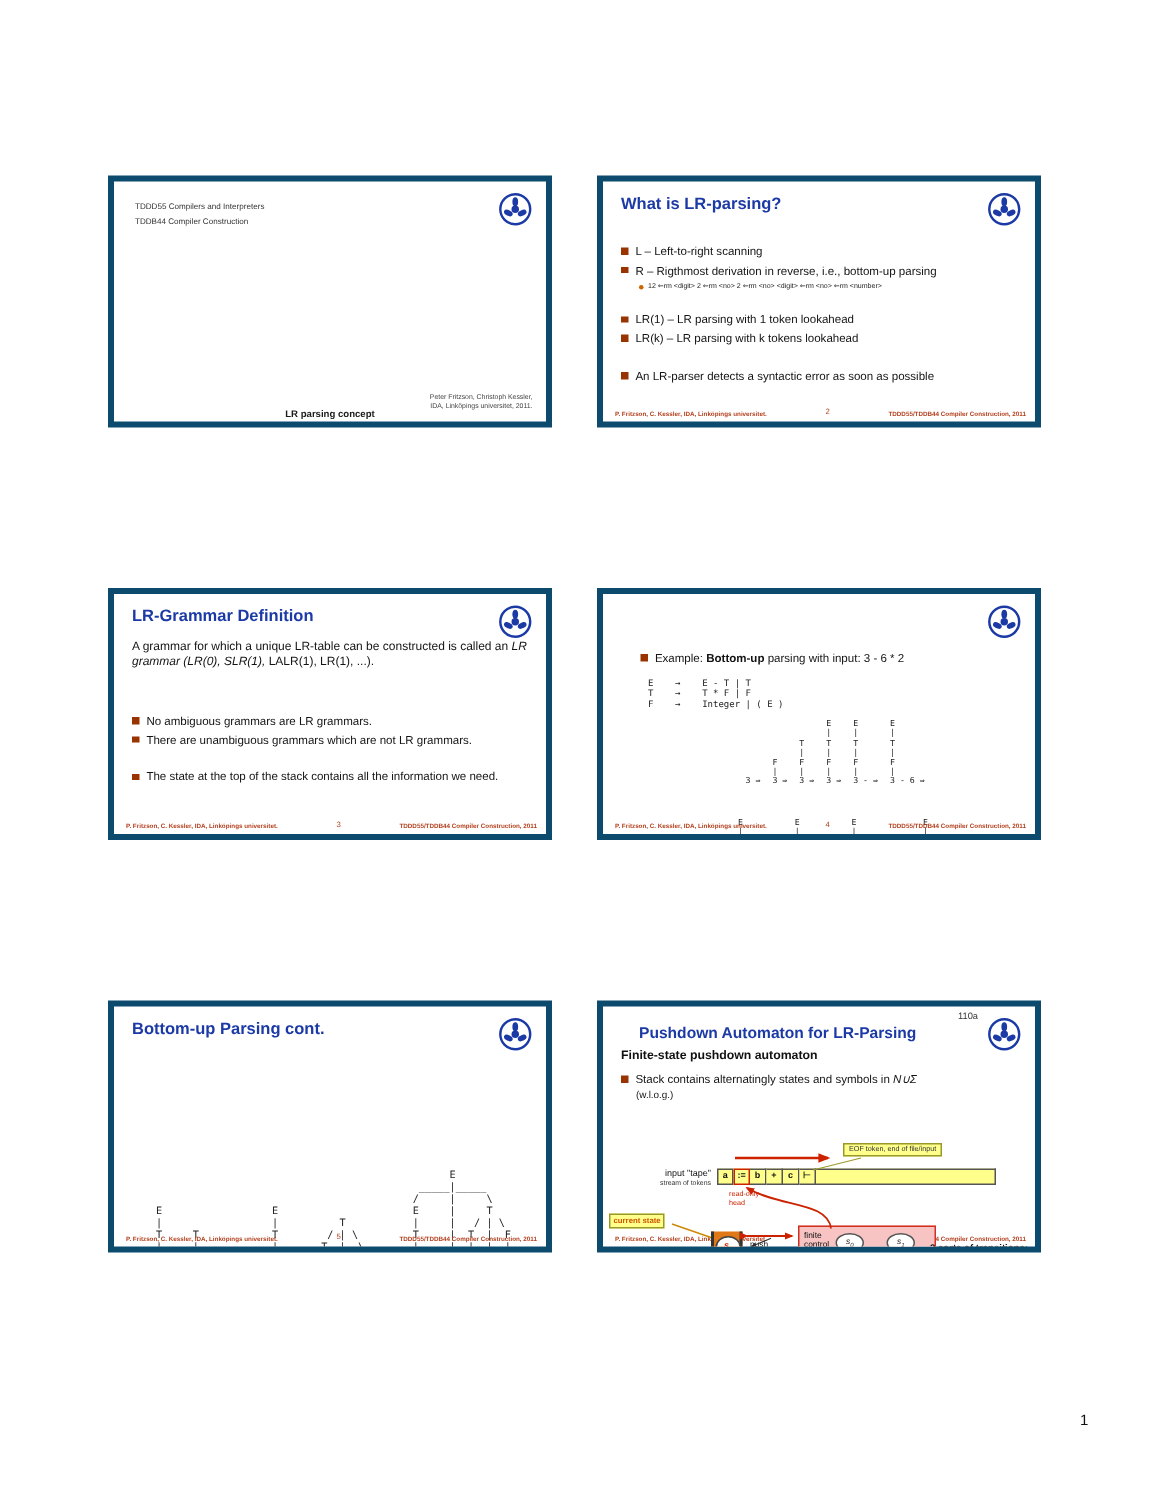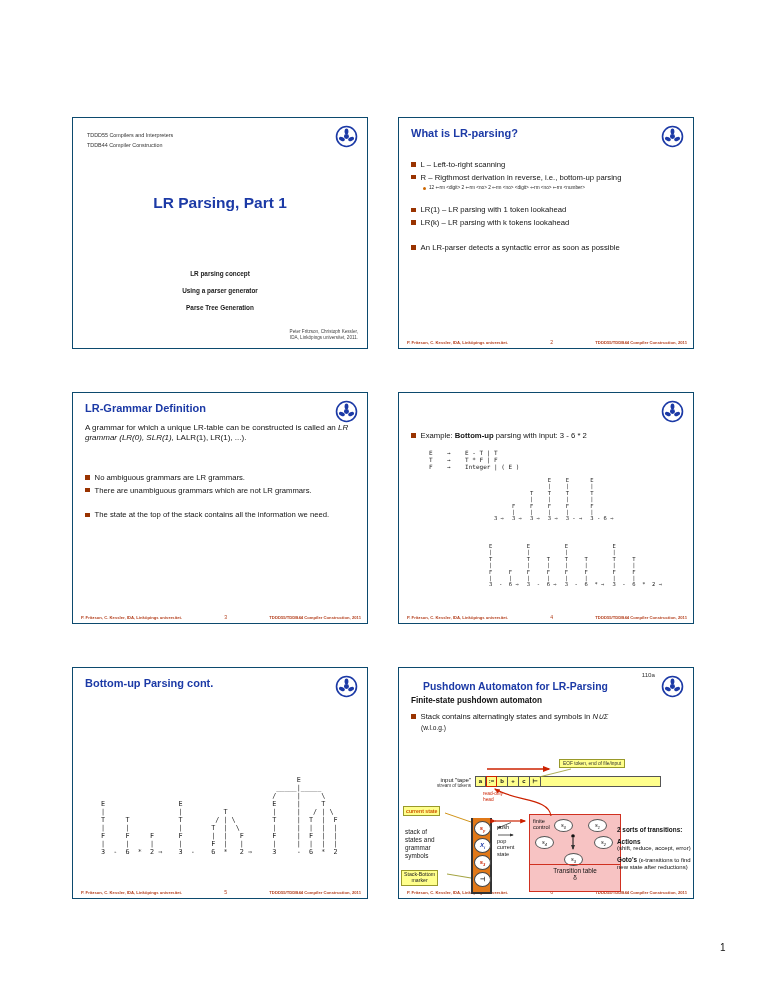--- a/index.html
+++ b/index.html
@@ -1,17 +1,17 @@
 <!DOCTYPE html>
 <html><head>
 <meta charset="utf-8">
 <style>
   html,body{margin:0;padding:0;background:#fff;}
   #sheet{position:relative;width:768px;height:994px;background:#ffffff;font-family:"Liberation Sans",sans-serif;overflow:hidden;}
-  .slide{position:absolute;width:296px;height:232px;background:#fff;border:1px solid #0c4a6e;box-sizing:border-box;overflow:hidden;}
+  .slide{position:absolute;width:296px;height:168px;background:#fff;border:4px solid #0c4a6e;box-sizing:border-box;overflow:hidden;}
   #s1{left:72px;top:117px}#s2{left:398px;top:117px}#s3{left:72px;top:392px}
   #s4{left:398px;top:392px}#s5{left:72px;top:667px}#s6{left:398px;top:667px}
   .logo{position:absolute;top:7px;right:9px;width:23px;height:23px;}
   .stitle{position:absolute;left:12px;top:9px;color:#1c3aa6;font-weight:bold;font-size:11px;line-height:12px;}
   .footer{position:absolute;left:8px;right:6px;bottom:3px;display:flex;justify-content:space-between;align-items:flex-end;color:#b4401e;}
   .f-left{font-size:4.2px;font-weight:bold;}
   .f-page{font-size:5.2px;}
   .f-right{font-size:4.2px;font-weight:bold;}
   
   .course{position:absolute;left:14px;top:13px;font-size:5.4px;color:#333;line-height:9.5px;}
@@ -79,21 +79,20 @@
     </div>
     <svg class="logo" viewBox="0 0 24 24">
       <circle cx="12" cy="12" r="10.4" fill="none" stroke="#1c3aa6" stroke-width="1.7"></circle>
       <g fill="#1c3aa6">
         <circle cx="12" cy="12" r="2.6"></circle>
         <ellipse cx="12" cy="6.8" rx="2" ry="3.2"></ellipse>
         <ellipse cx="7.2" cy="14.6" rx="3.2" ry="2" transform="rotate(25 7.2 14.6)"></ellipse>
         <ellipse cx="16.8" cy="14.6" rx="3.2" ry="2" transform="rotate(-25 16.8 14.6)"></ellipse>
       </g>
     </svg>
-    <div class="title-main">LR Parsing, Part 1</div>
     <div class="subtitles">
       <div>LR parsing concept</div>
       <div>Using a parser generator</div>
       <div>Parse Tree Generation</div>
     </div>
     <div class="credits">
       <div>Peter Fritzson, Christoph Kessler,</div>
       <div>IDA, Linköpings universitet, 2011.</div>
     </div>
   </div>
@@ -183,21 +182,21 @@
   <div class="slide" id="s4">
     <svg class="logo" viewBox="0 0 24 24">
       <circle cx="12" cy="12" r="10.4" fill="none" stroke="#1c3aa6" stroke-width="1.7"></circle>
       <g fill="#1c3aa6">
           <circle cx="12" cy="12" r="2.6"></circle>
           <ellipse cx="12" cy="6.8" rx="2" ry="3.2"></ellipse>
           <ellipse cx="7.2" cy="14.6" rx="3.2" ry="2" transform="rotate(25 7.2 14.6)"></ellipse>
           <ellipse cx="16.8" cy="14.6" rx="3.2" ry="2" transform="rotate(-25 16.8 14.6)"></ellipse>
         </g>
     </svg>
-    <div class="b" style="position:absolute;left:0;top:38px;right:0;text-align:center;">
+    <div class="b" style="position:absolute;left:13px;top:38px;right:0;text-align:center;">
       <span class="sq"></span>
       <span><span>Example: </span><span class="bd">Bottom-up</span><span> parsing with input: 3 - 6 * 2</span></span>
     </div>
     <div class="grammar pre">E    →    E - T | T
 T    →    T * F | F
 F    →    Integer | ( E )</div>
     <div class="treerow" style="left:95px;top:84px;">
       <div class="pre t4">3 ⇒</div>
       <div class="pre t4">F
 |

